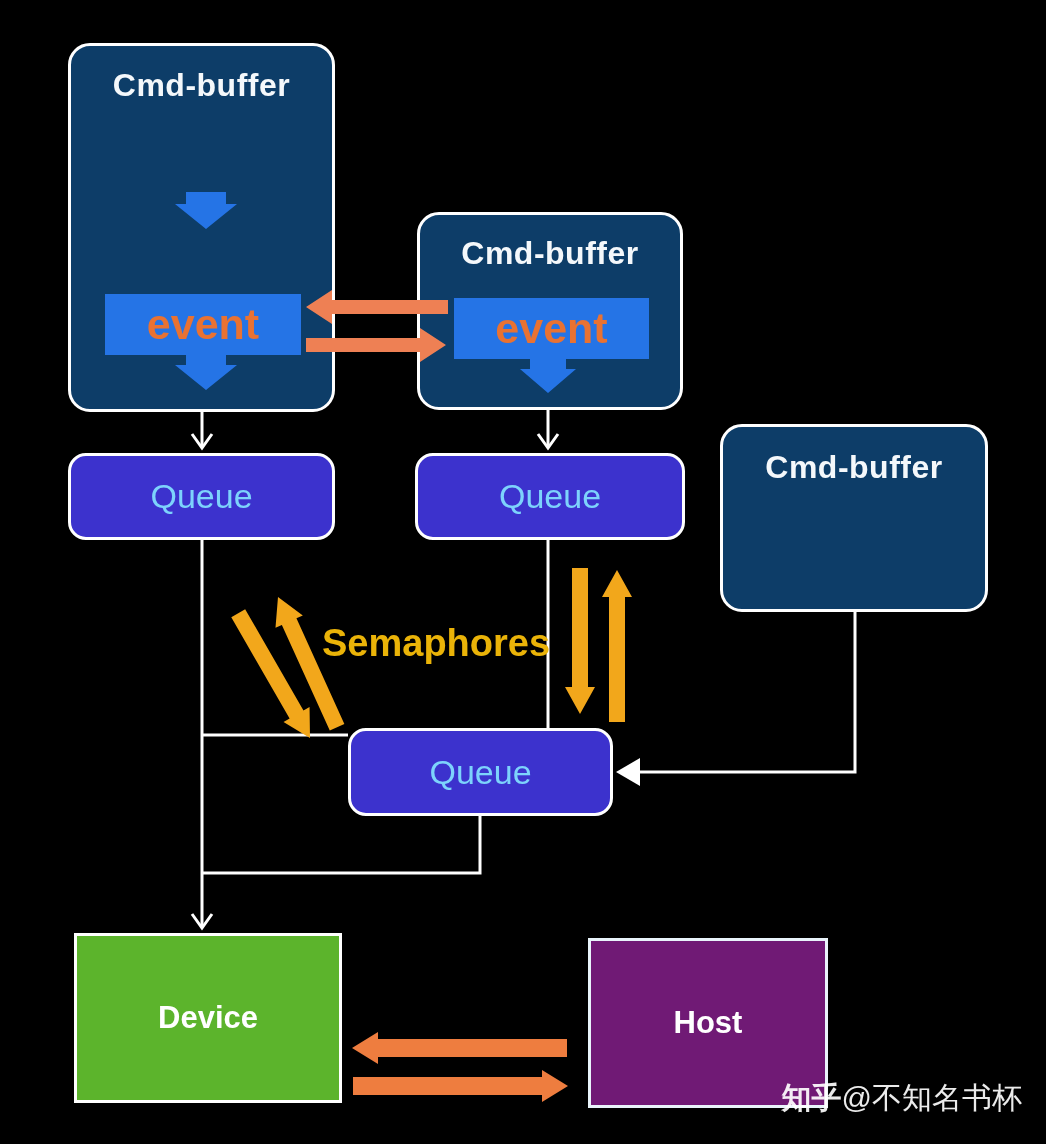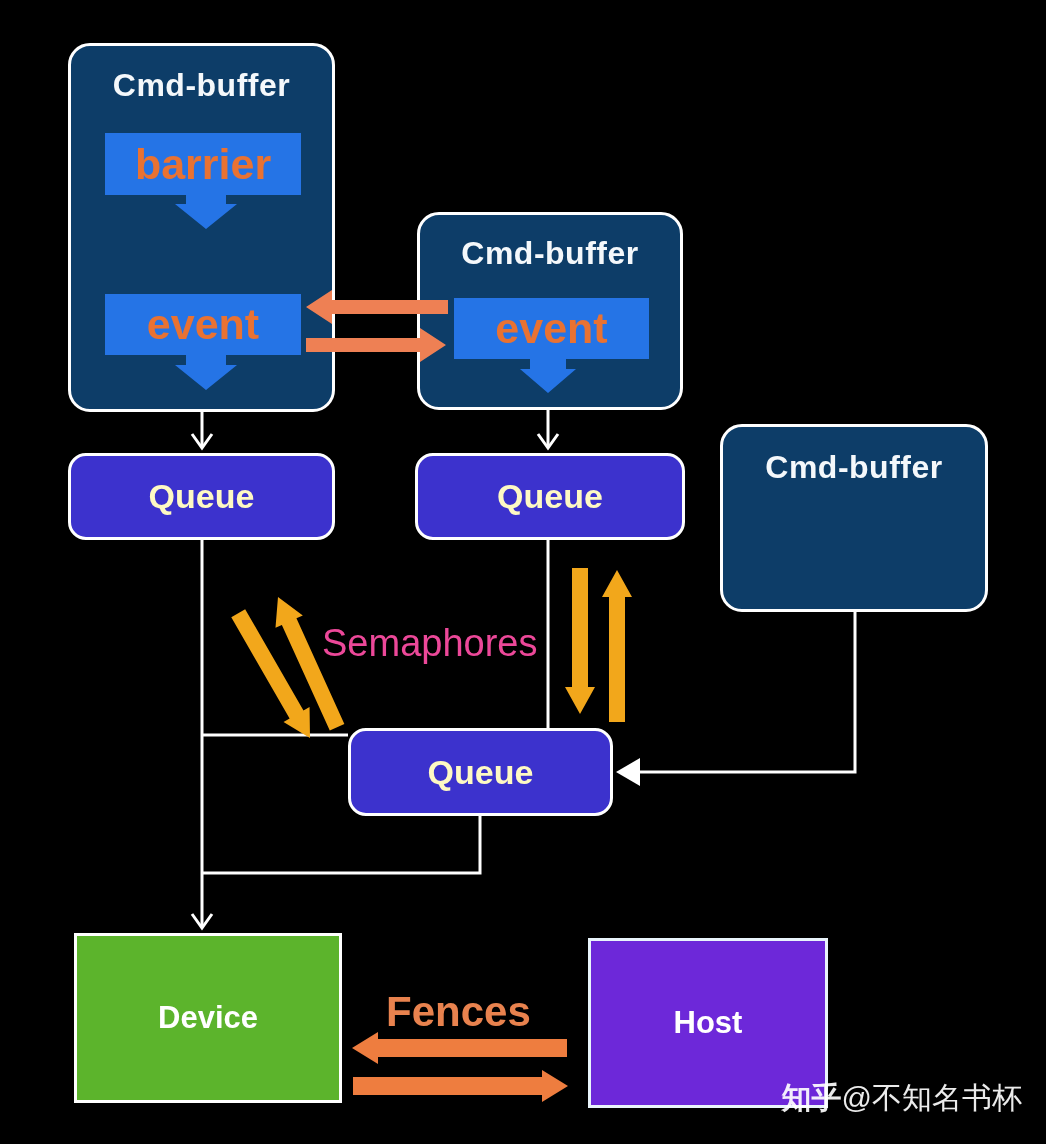--- a/index.html
+++ b/index.html
@@ -43,46 +43,46 @@
   }
   .queue {
     position: absolute;
     background: #3c32cd;
     border: 3px solid #ffffff;
     border-radius: 18px;
     box-sizing: border-box;
     display: flex;
     align-items: center;
     justify-content: center;
-    color: #fef9c3;
+    color: #7dd3fc;
     font-size: 34px;
-    font-weight: 700;
+    font-weight: 400;
     z-index: 2;
   }
   .endpoint {
     position: absolute;
     border: 3px solid #ffffff;
     box-sizing: border-box;
     display: flex;
     align-items: center;
     justify-content: center;
     color: #ffffff;
     font-size: 31px;
     font-weight: 700;
     z-index: 2;
   }
   #device-box { background: #5cb42c; }
-  #host-box   { background: #6d28d9; border-color: #e9f4fb; text-align: right; }
+  #host-box   { background: #701a75; border-color: #e9f4fb; text-align: right; }
 
   
   .float-label { position: absolute; z-index: 4; white-space: nowrap; }
   #semaphores-label {
-    color: #ec4899;
+    color: #eab308;
     font-size: 38px;
-    font-weight: 400;
+    font-weight: 700;
   }
   #fences-label {
     color: #e8824e;
     font-size: 42px;
     font-weight: 700;
   }
   #watermark {
     position: absolute;
     right: 24px; top: 1078px;
     z-index: 6;
@@ -106,42 +106,40 @@
   .fencearrow  { fill: #ee7d3f; }
   .semarrow    { fill: #f2a71b; }
 </style>
 </head>
 <body>
 
 <div id="stage">
 
   <div class="cmdbuf" id="cmdbuf1" style="left:68px; top:43px; width:267px; height:369px;">
     <div class="box-title" style="top:21px;">Cmd-buffer</div>
-    <div class="chip" style="left:34px; top:87px; width:196px; height:62px;">barrier</div>
     <div class="chip" style="left:34px; top:248px; width:196px; height:61px;">event</div>
   </div>
 
   <div class="cmdbuf" id="cmdbuf2" style="left:417px; top:212px; width:266px; height:198px;">
     <div class="box-title" style="top:20px;">Cmd-buffer</div>
     <div class="chip" style="left:34px; top:83px; width:195px; height:61px;">event</div>
   </div>
 
   <div class="cmdbuf" id="cmdbuf3" style="left:720px; top:424px; width:268px; height:188px;">
     <div class="box-title" style="top:22px;">Cmd-buffer</div>
   </div>
 
   <div class="queue" style="left:68px; top:453px; width:267px; height:87px;">Queue</div>
   <div class="queue" style="left:415px; top:453px; width:270px; height:87px;">Queue</div>
   <div class="queue" style="left:348px; top:728px; width:265px; height:88px;">Queue</div>
 
   <div class="endpoint" id="device-box" style="left:74px; top:933px; width:268px; height:170px;">Device</div>
   <div class="endpoint" id="host-box" style="left:588px; top:938px; width:240px; height:170px;">Host</div>
 
   <div class="float-label" id="semaphores-label" style="left:322px; top:622px;">Semaphores</div>
-  <div class="float-label" id="fences-label" style="left:386px; top:988px;">Fences</div>
 
   <div id="watermark">
     <span class="wm-brand">知乎</span><span class="wm-handle">@不知名书杯</span>
   </div>
 
   <svg id="overlay" width="1046" height="1144" viewBox="0 0 1046 1144">
 
     <line class="wire" x1="202" y1="412" x2="202" y2="446"></line>
     <polyline class="whead" points="192,434 202,448 212,434"></polyline>
 

